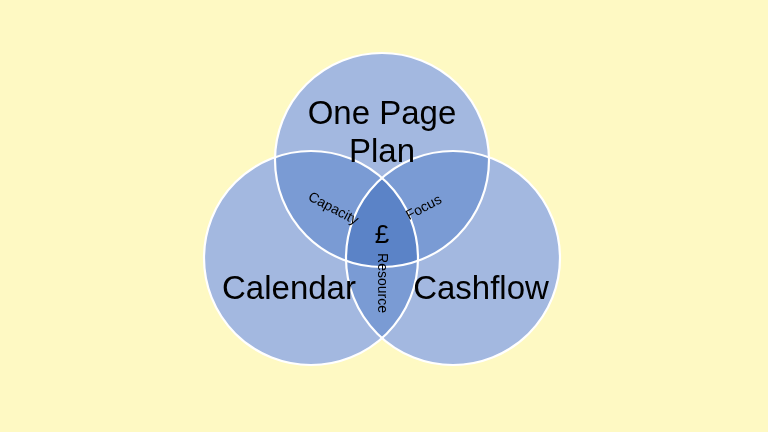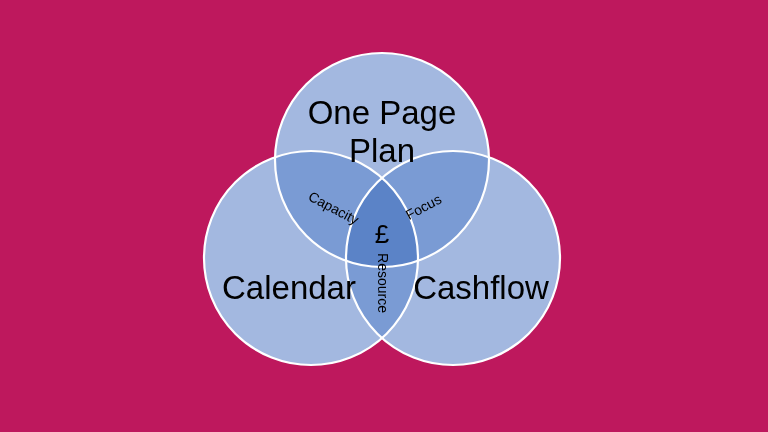--- a/index.html
+++ b/index.html
@@ -47,21 +47,21 @@
     font-family: "Liberation Sans", sans-serif;
     fill: #000000;
     text-anchor: middle;
     dominant-baseline: middle;
     font-size: 26px;
   }
 </style>
 </head>
 <body>
 
-<div id="venn-stage" style="background: #be185d;">
+<div id="venn-stage" style="background: #fef9c3;">
   <svg id="venn-svg" viewBox="0 0 768 432" xmlns="http://www.w3.org/2000/svg">
 
     <g>
       <circle id="c-top-fill" fill="#a3b8e0" stroke="none" cx="382" cy="160" r="107"></circle>
       <circle id="c-left-fill" fill="#a3b8e0" stroke="none" cx="311" cy="258" r="107"></circle>
       <circle id="c-right-fill" fill="#a3b8e0" stroke="none" cx="453" cy="258" r="107"></circle>
     </g>
 
     <defs>
       <clipPath id="clip-top">

